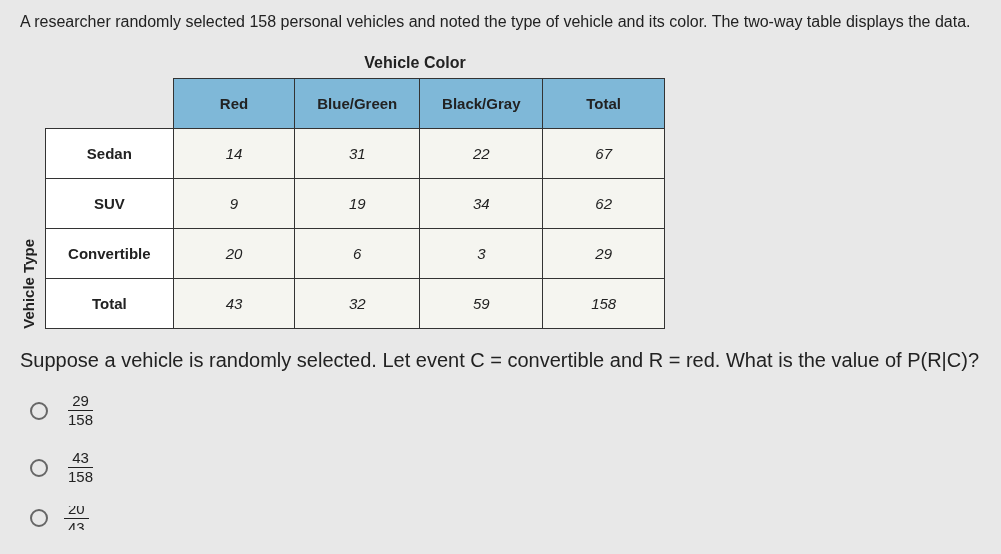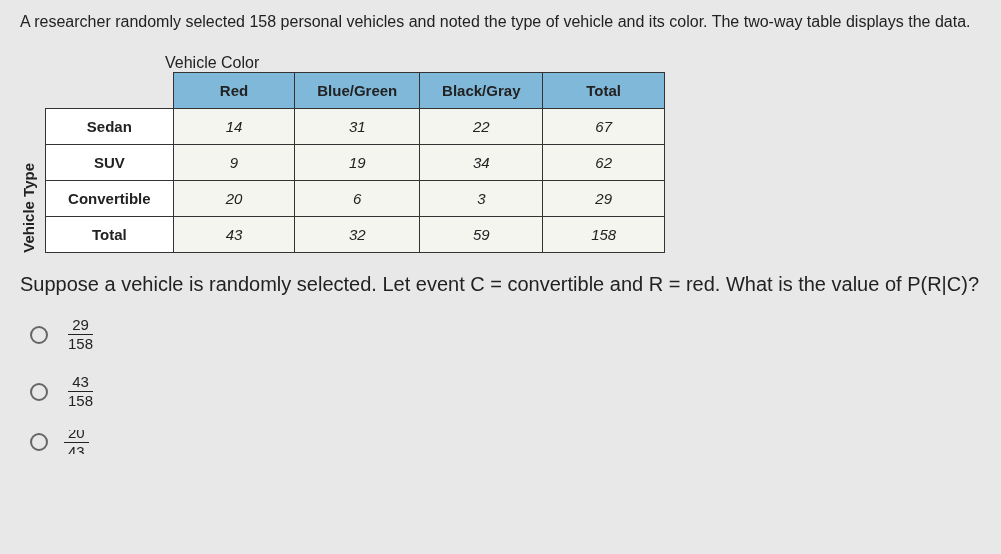--- a/index.html
+++ b/index.html
@@ -27,31 +27,33 @@
       font-size: 15px;
       margin-right: 8px;
       align-self: flex-end;
       padding-bottom: 60px;
     }
     .table-container {
       display: flex;
       flex-direction: column;
     }
     .horizontal-label {
-      font-weight: normal;
+      font-weight: bold;
       font-size: 16px;
+      text-align: center;
+      margin-bottom: 6px;
       margin-left: 120px;
       width: 500px;
     }
     table {
       border-collapse: collapse;
     }
     td, th {
       border: 1px solid #333;
-      padding: 9px 16px;
+      padding: 16px 16px;
       text-align: center;
       font-size: 15px;
       min-width: 110px;
       height: 36px;
     }
     .empty-cell {
       border: none;
       background: transparent;
     }
     .header-blue {

